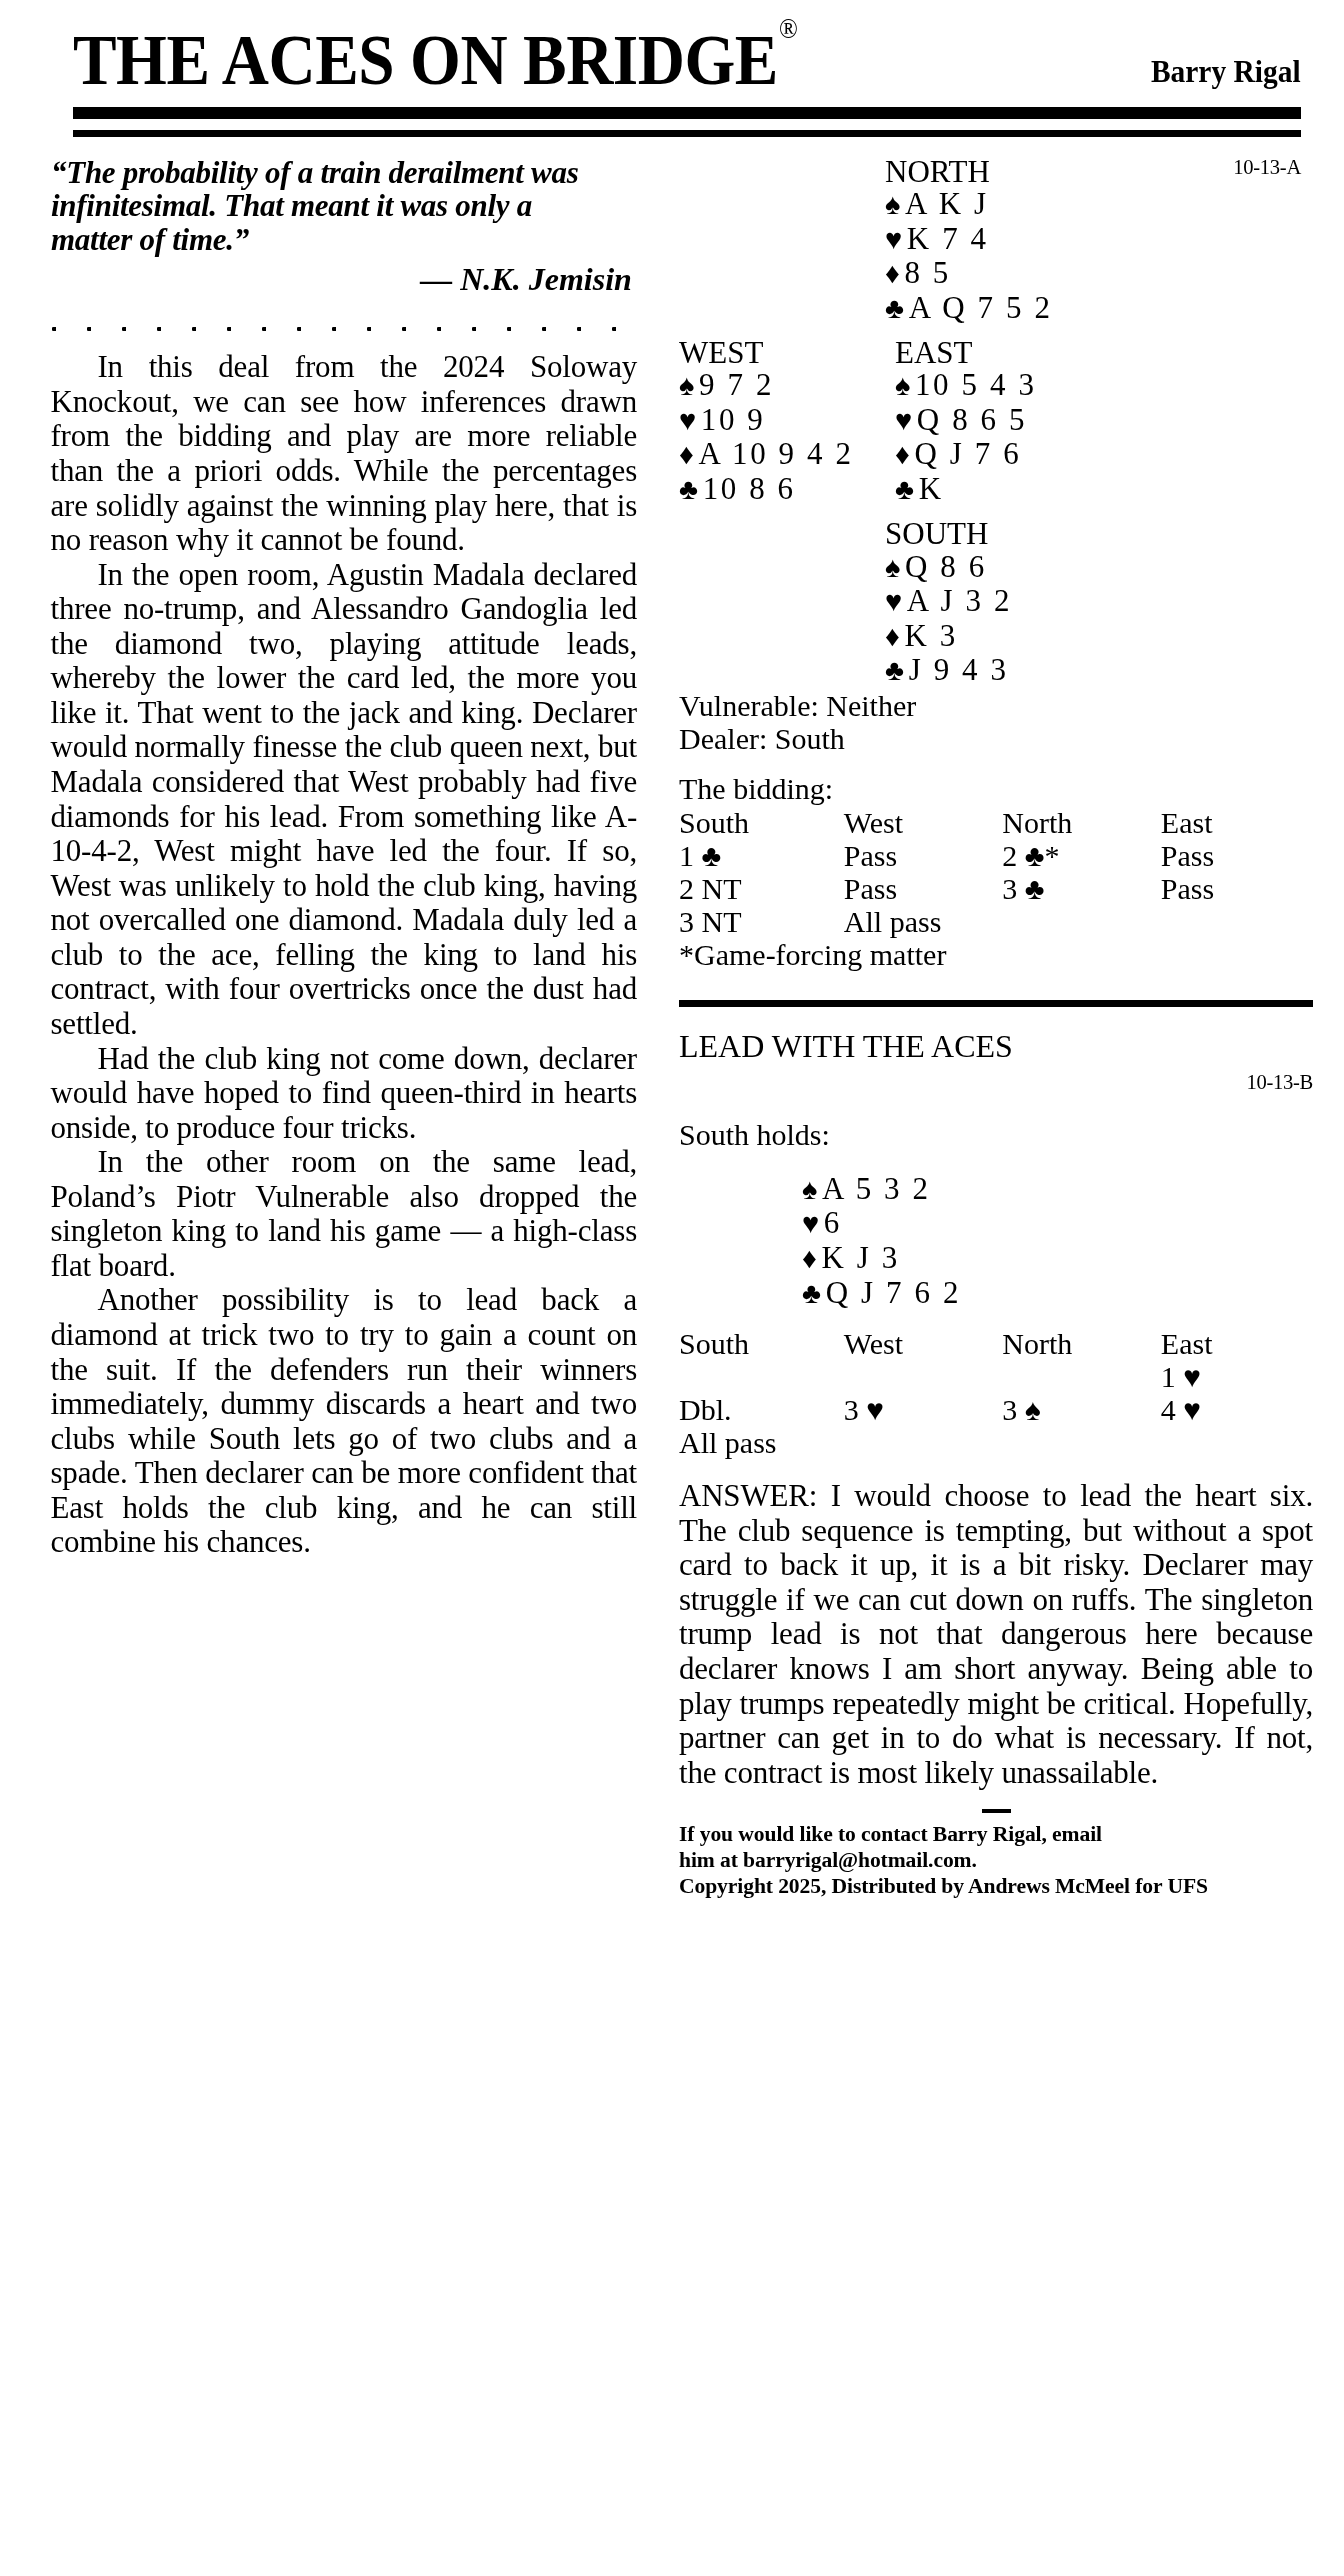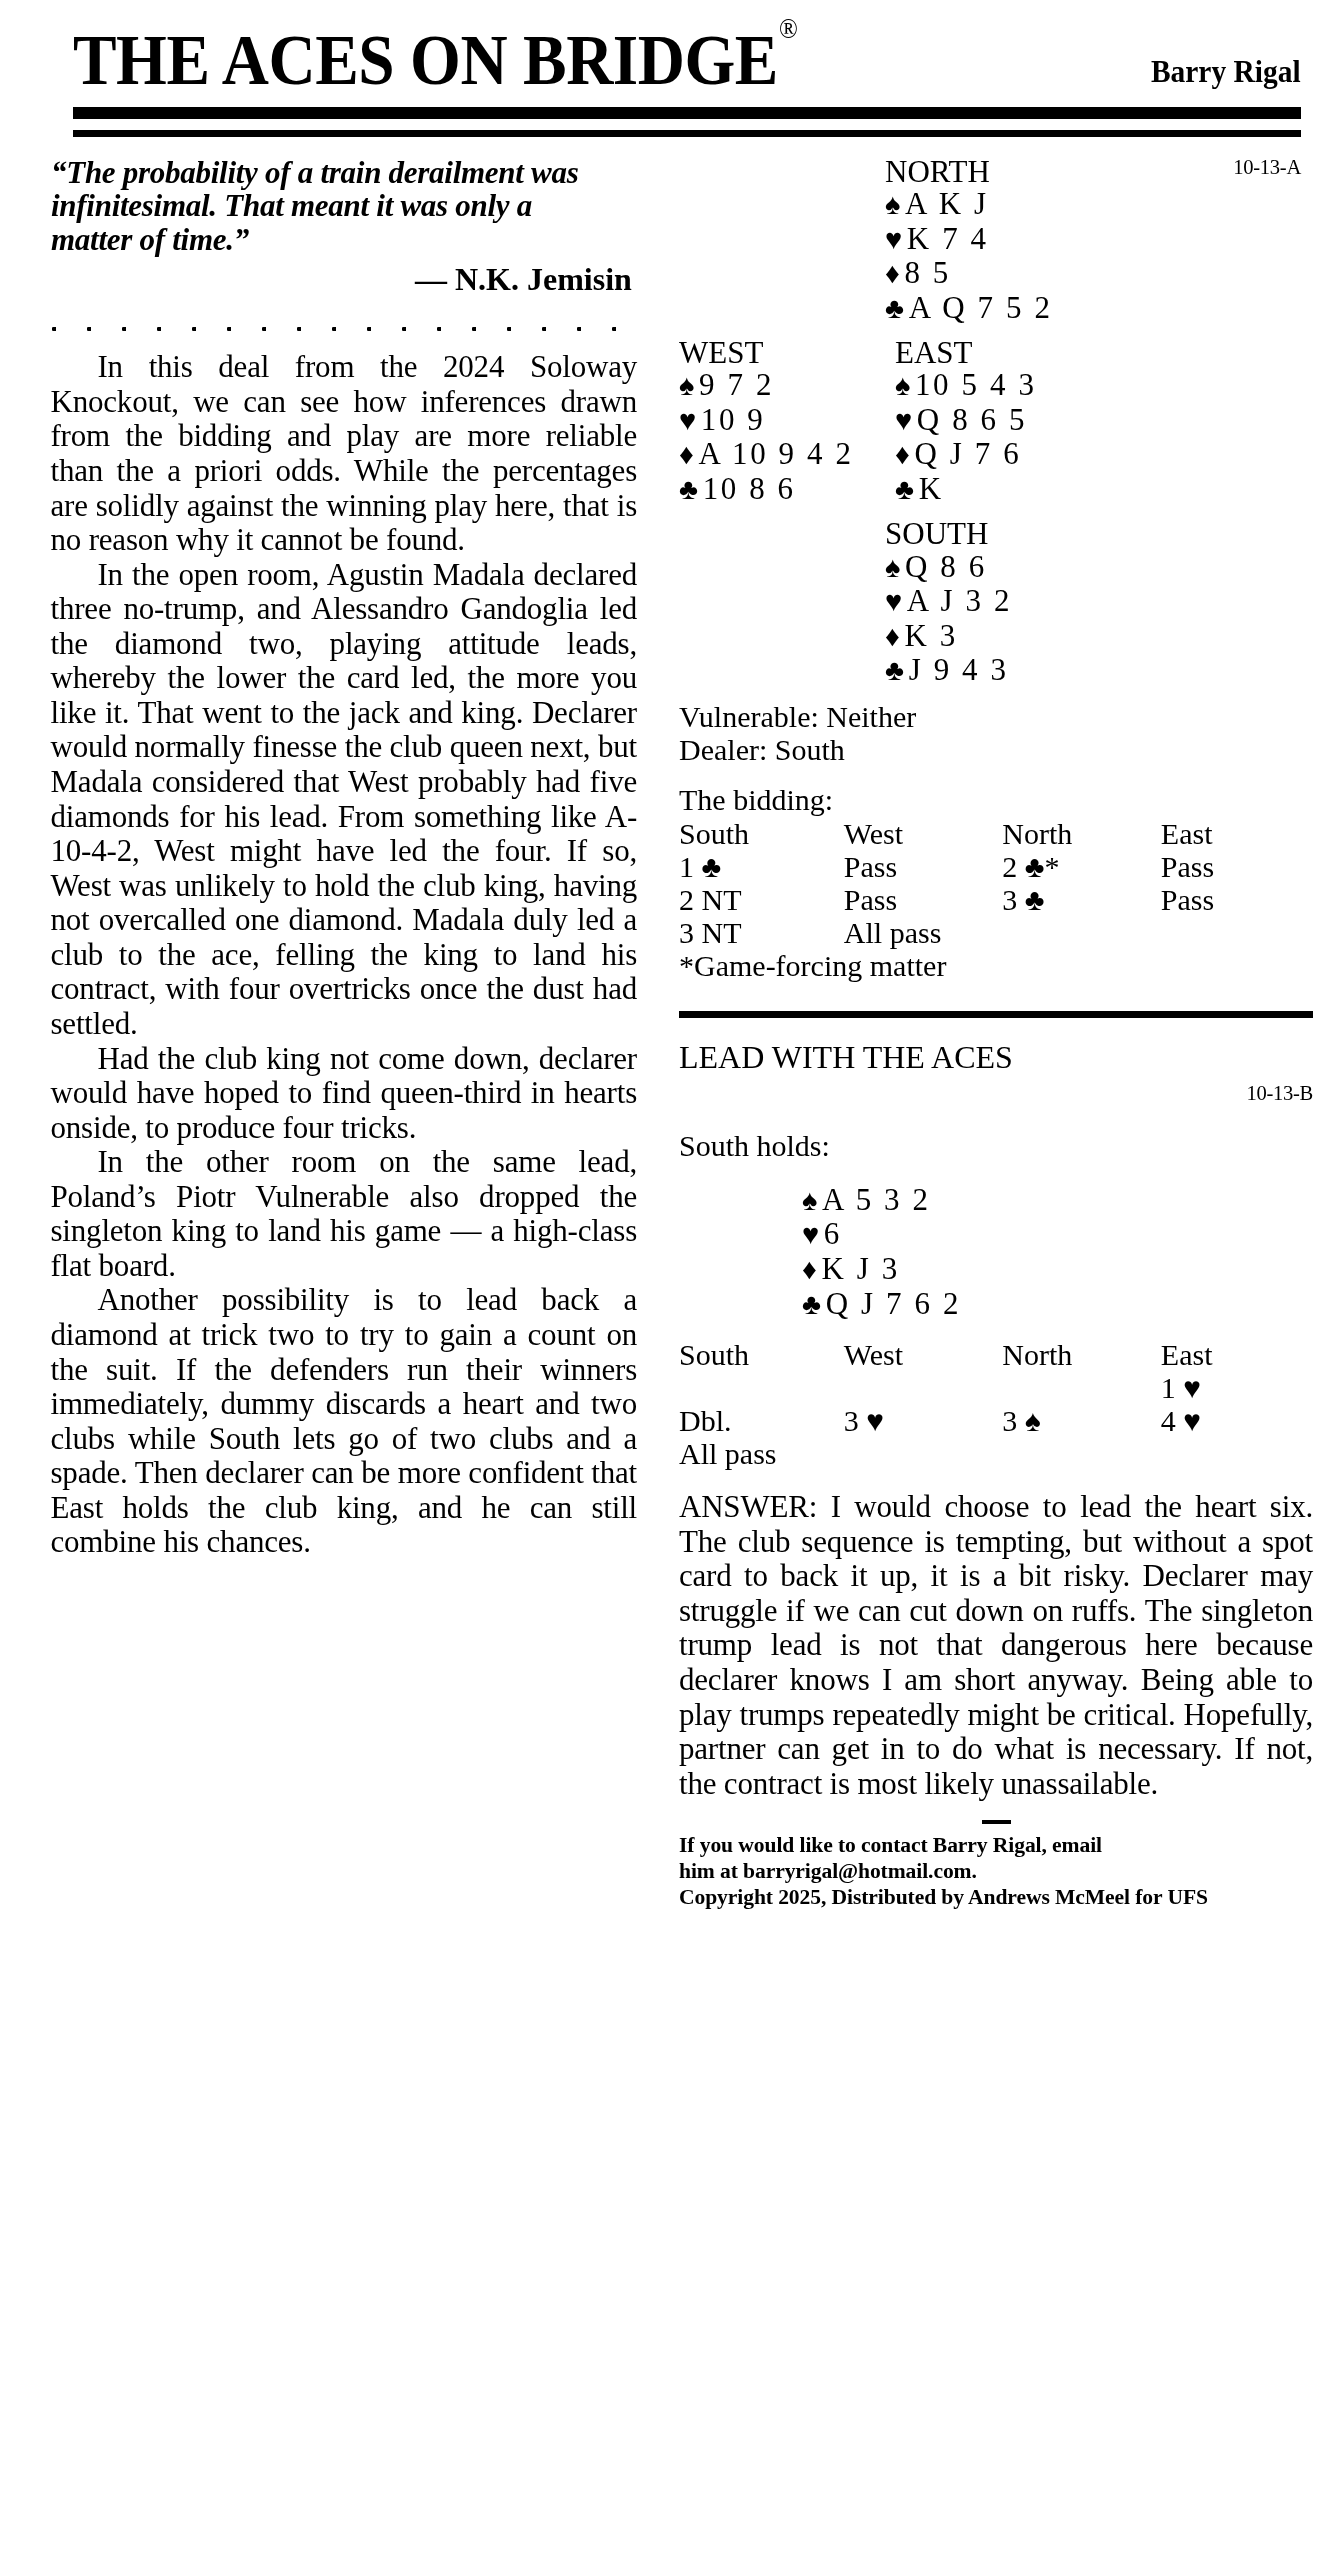--- a/index.html
+++ b/index.html
@@ -94,20 +94,21 @@
   .quote {
     font-style: italic;
     font-weight: bold;
     font-size: 32px;
     line-height: 1.06;
     letter-spacing: -0.3px;
     transform: scaleX(0.97);
     transform-origin: left top;
   }
   .quote-attrib {
+    font-style: italic;
     font-weight: bold;
     font-size: 32px;
     line-height: 1.06;
     text-align: right;
     margin-top: 6.2px;
     padding-right: 5.2px;
   }
   .dot-divider {
     margin-top: 24px;
     margin-bottom: 13.4px;
@@ -162,21 +163,21 @@
   }
   .west-block { width: 216px; flex: 0 0 216px; }
   .east-block { width: 237px; flex: 0 0 237px; }
   .south-block { padding-left: 206px; margin-top: 11.3px; }
 
   .info-line {
     font-size: 30px;
     line-height: 1.1;
     font-weight: 500;
   }
-  .info-block { margin-top: 12px; }
+  .info-block { margin-top: 1px; }
 
   .bidding-head {
     font-size: 30px;
     line-height: 1.12;
     font-weight: 500;
     margin-top: 17.5px;
   }
   table.bidtable {
     border-collapse: collapse;
     width: 100%;

